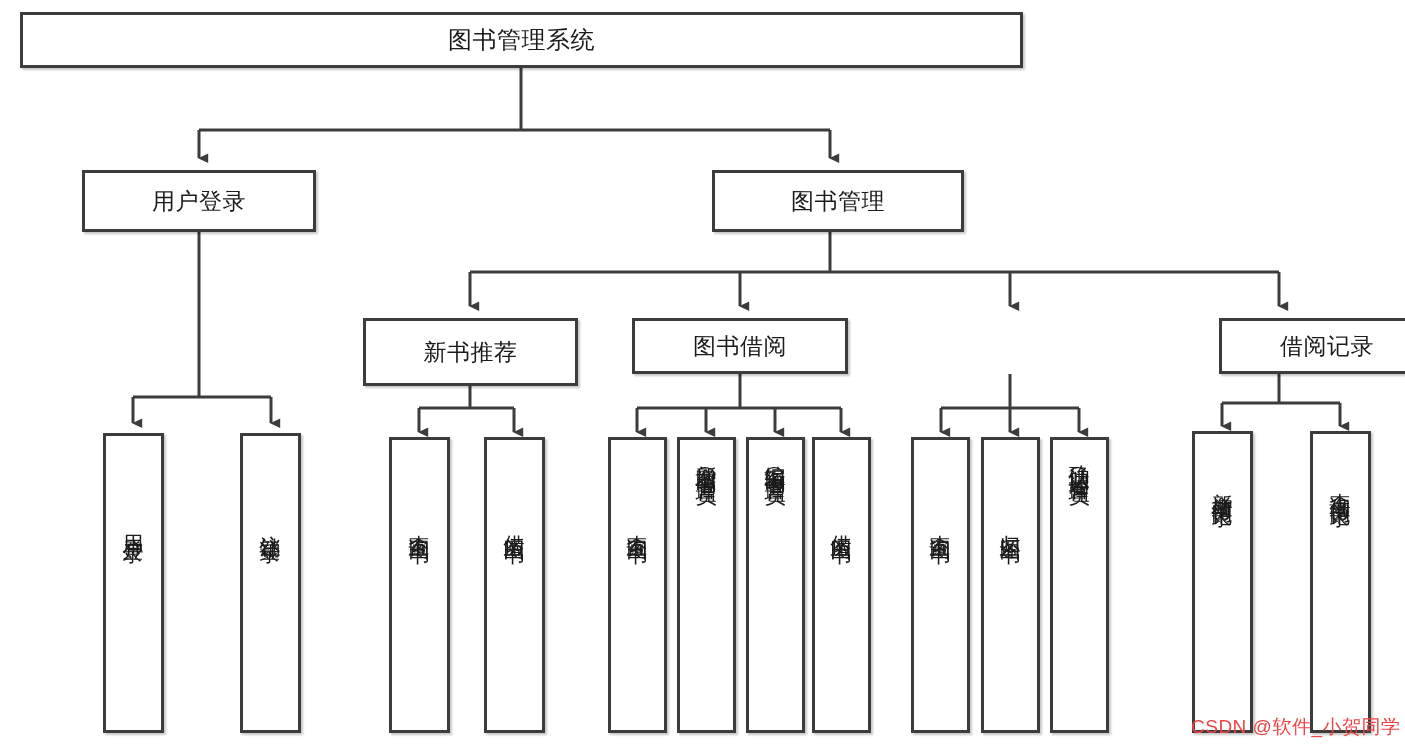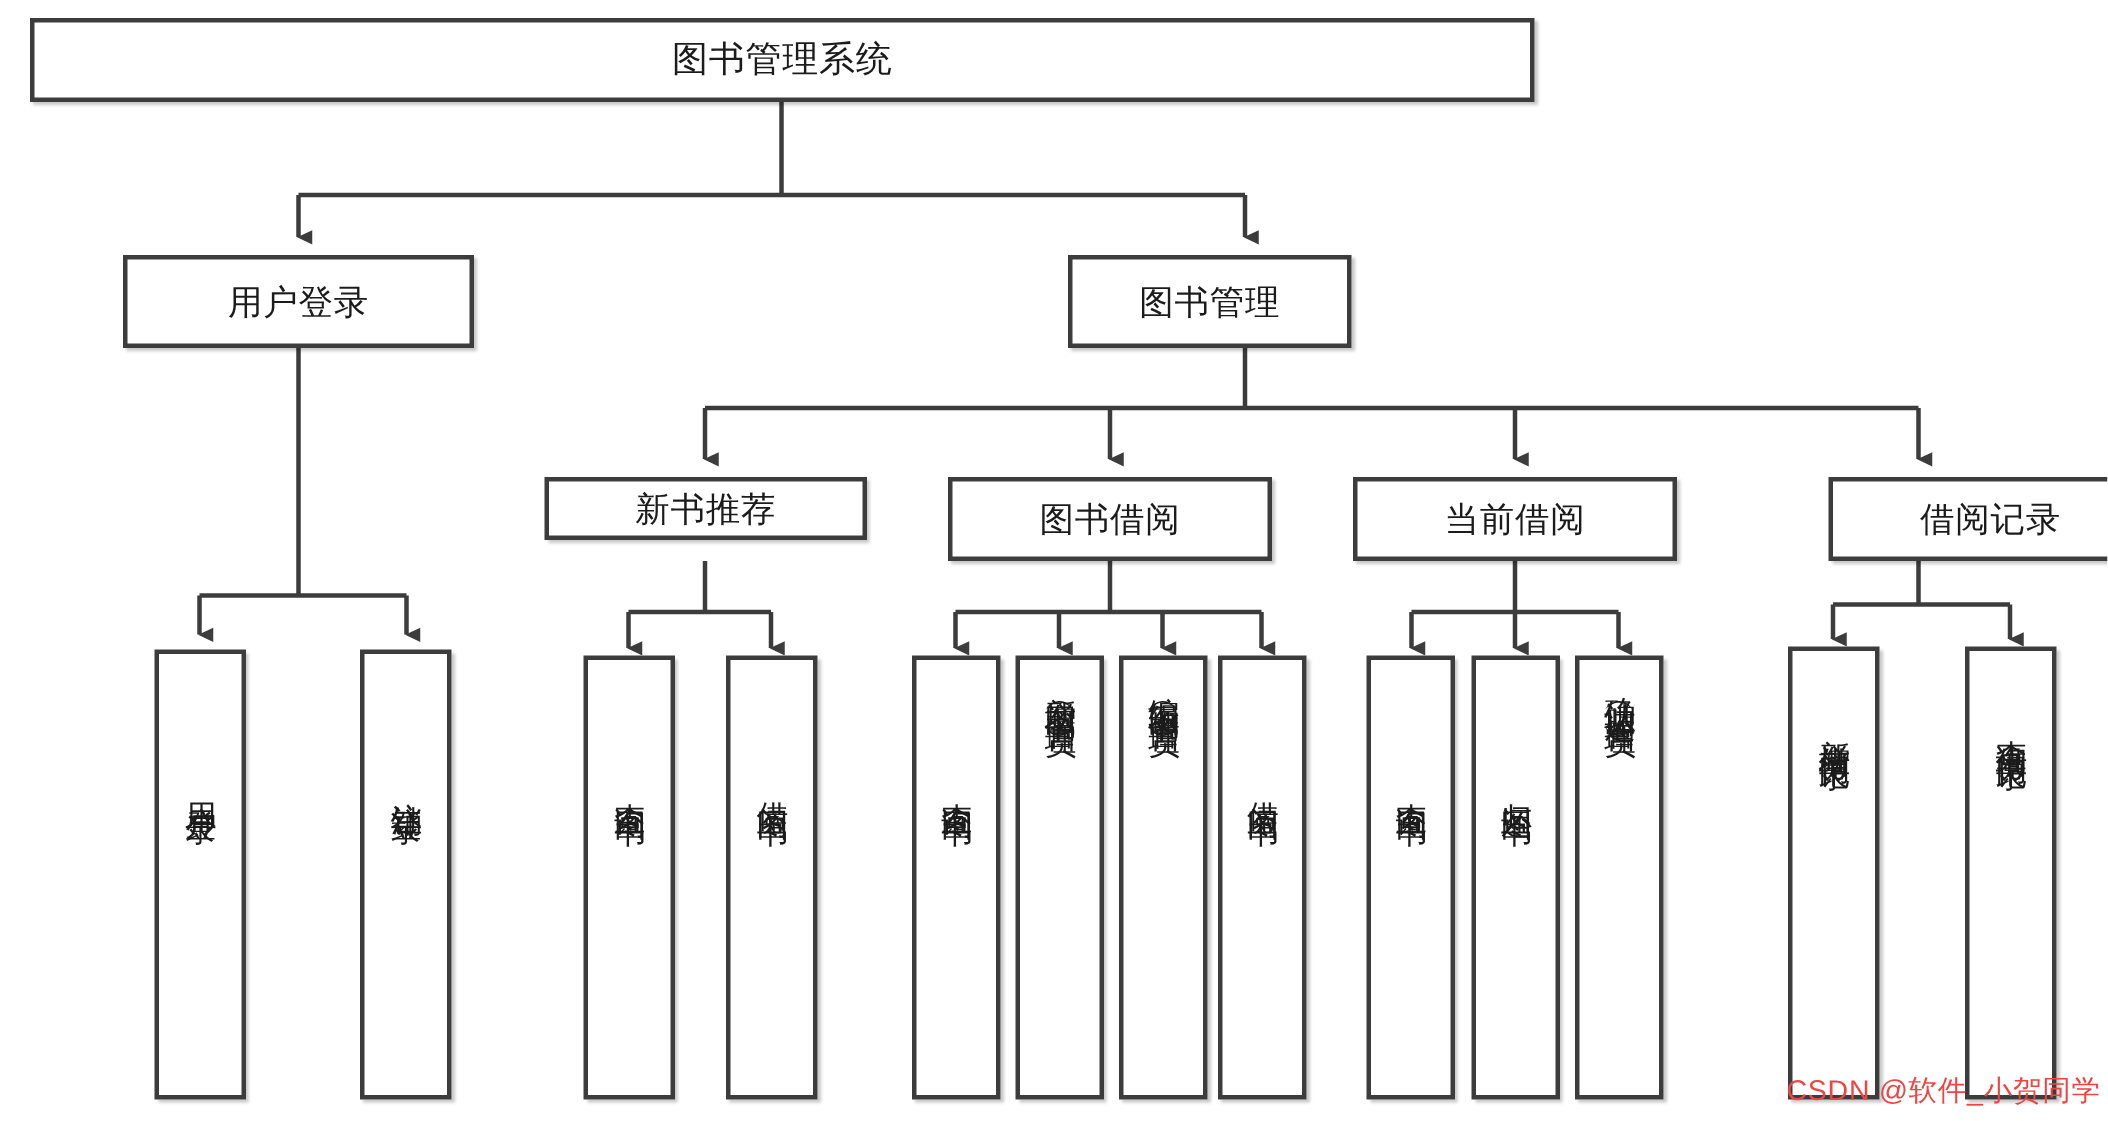--- a/index.html
+++ b/index.html
@@ -130,33 +130,30 @@
     </g>
   </svg>
 
   <div class="node h root" style="left:20px; top:12px; width:1003px; height:56px;">
     <span class="lbl">图书管理系统</span>
   </div>
 
   <div class="node h" style="left:82px; top:170px; width:234px; height:62px;">
     <span class="lbl">用户登录</span>
   </div>
-  <div class="node h" style="left:712px; top:170px; width:189px; height:62px;">
+  <div class="node h" style="left:712px; top:170px; width:252px; height:62px;">
     <span class="lbl">图书管理</span>
   </div>
 
-  <div class="node h" style="left:363px; top:318px; width:215px; height:42px;text-align:center;">
+  <div class="node h" style="left:363px; top:318px; width:215px; height:68px;text-align:center;">
     <span class="lbl">新书推荐</span>
   </div>
   <div class="node h" style="left:632px; top:318px; width:216px; height:56px;">
     <span class="lbl">图书借阅</span>
   </div>
-  <div class="node h" style="left:902px; top:318px; width:216px; height:56px;">
-    <span class="lbl">当前借阅</span>
-  </div>
   <div class="node h" style="left:1171px; top:318px; width:216px; height:56px;margin-left:48px;">
     <span class="lbl">借阅记录</span>
   </div>
 
   <div class="node v" style="left:103px; top:433px; width:61px; height:300px; padding-top:82px;">
     <span class="lbl">用户登录</span>
   </div>
   <div class="node v" style="left:240px; top:433px; width:61px; height:300px; padding-top:82px;">
     <span class="lbl">注销登录</span>
   </div>

